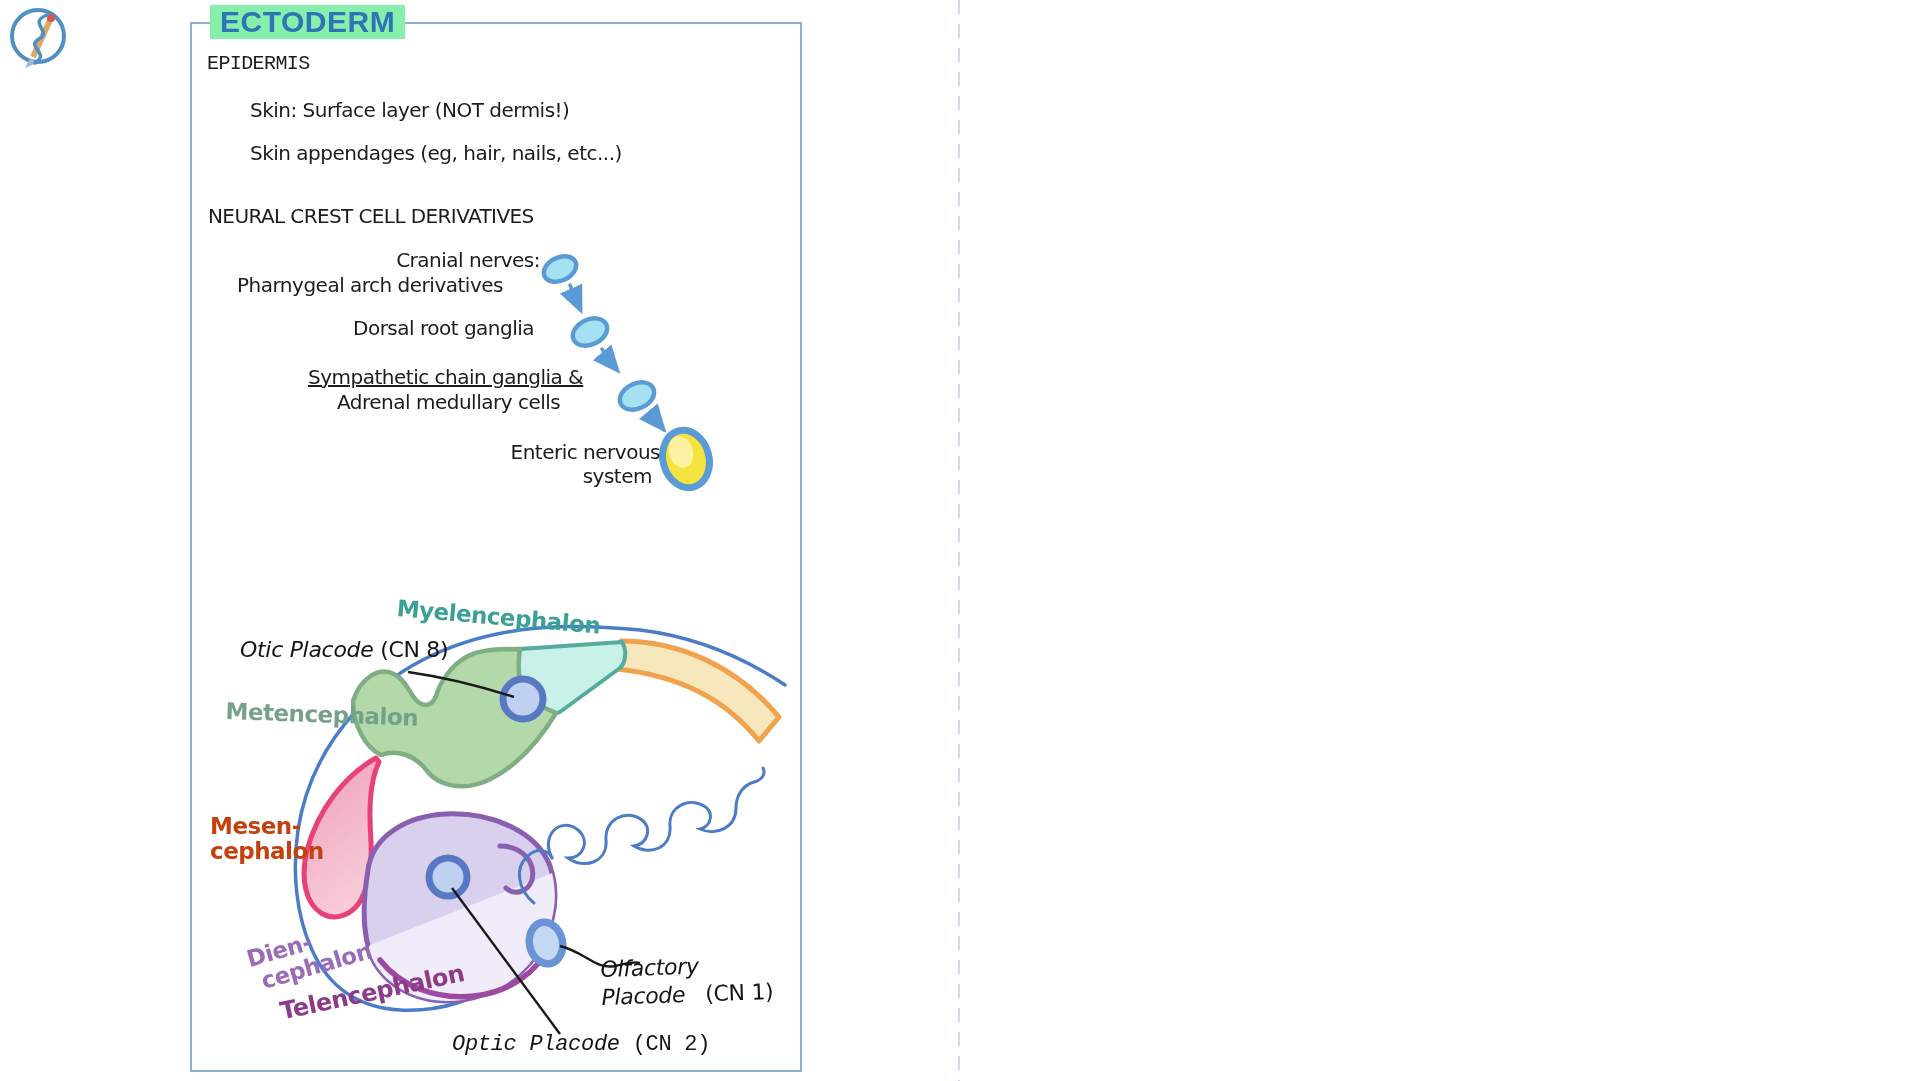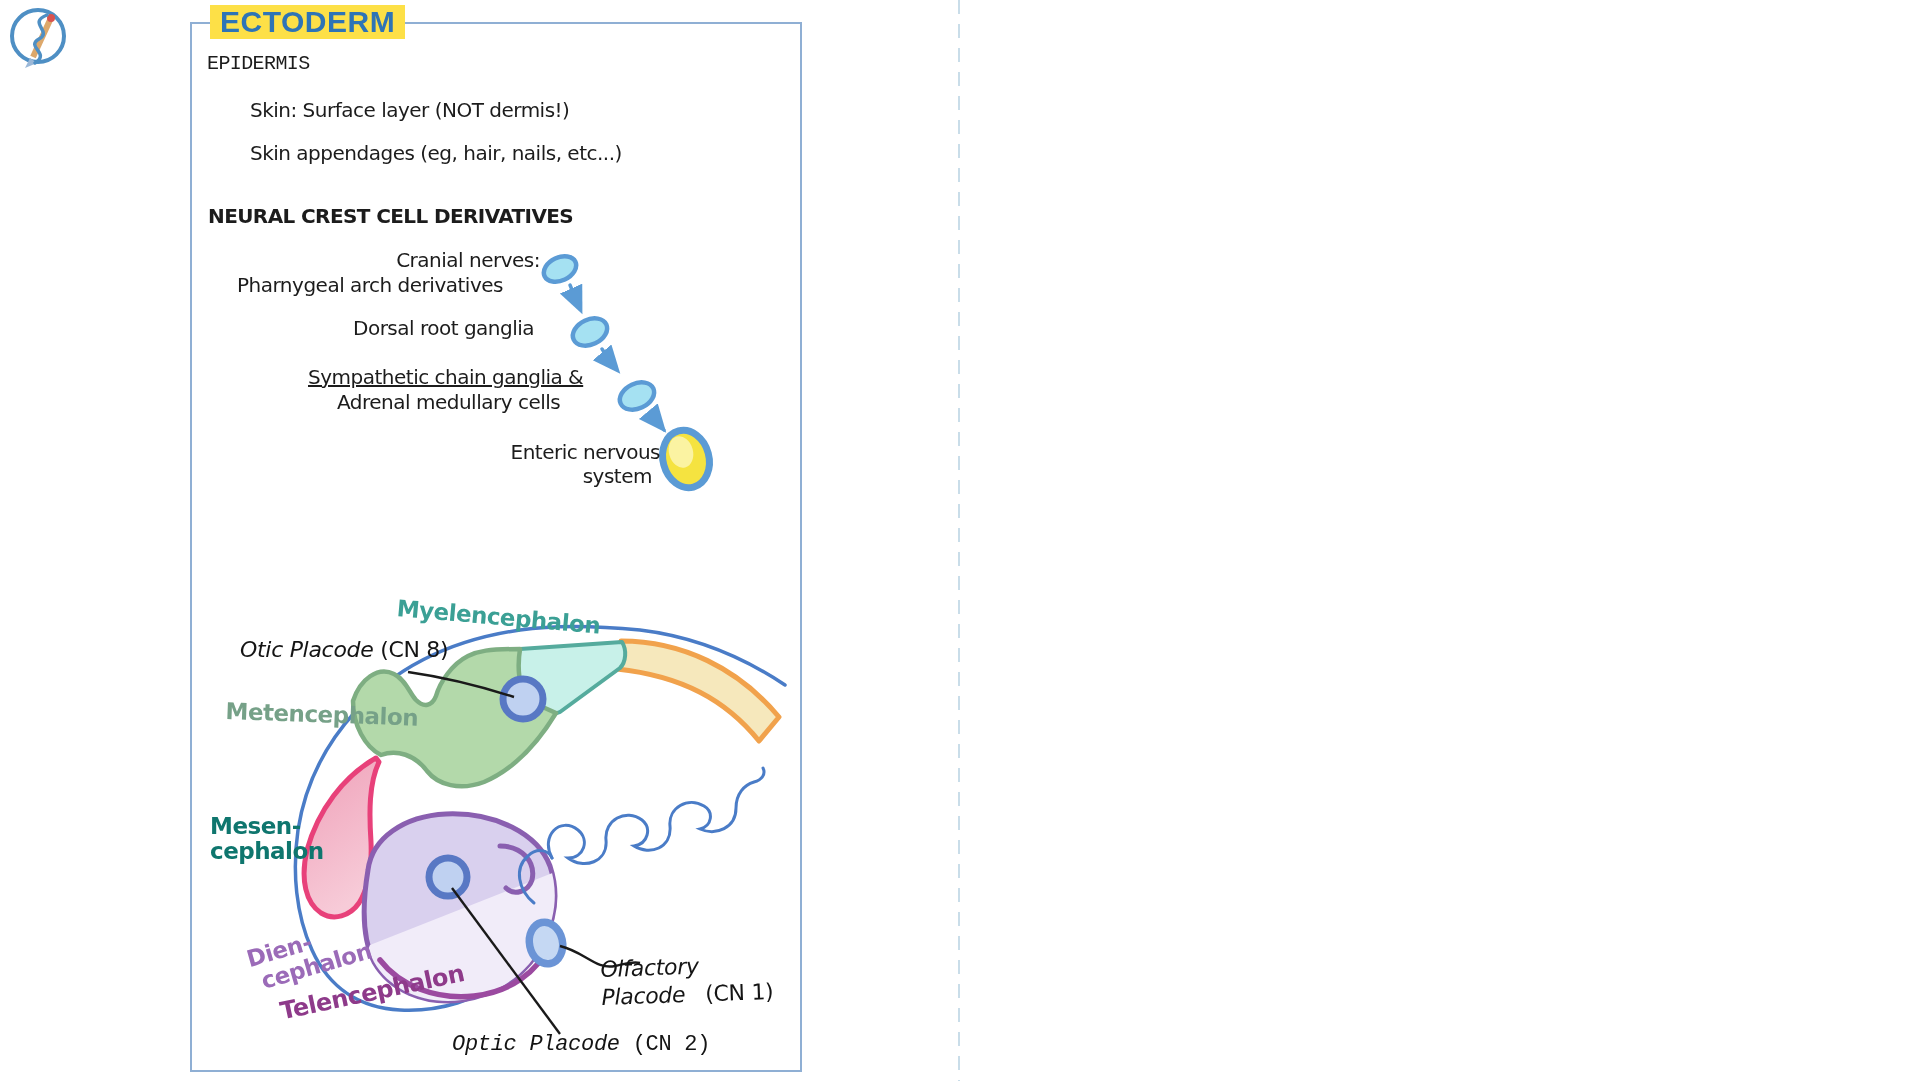--- a/index.html
+++ b/index.html
@@ -1,21 +1,21 @@
 <!DOCTYPE html>
 <html><head>
 <meta charset="utf-8">
 <style>
   html,body{margin:0;padding:0;background:#ffffff;width:1920px;height:1081px;overflow:hidden;
     font-family:"DejaVu Sans", sans-serif;}
   #stage{position:absolute;left:0;top:0;width:1920px;height:1081px;}
   #diagram-svg{position:absolute;left:0;top:0;}
   .panel{position:absolute;left:190px;top:22px;width:608px;height:1046px;
     border:2.5px solid #8FAFD4;background:transparent;}
-  .panel-title{position:absolute;left:210px;top:5px;background:#fde047;padding:0 10px;
+  .panel-title{position:absolute;left:210px;top:5px;background:#86efac;padding:0 10px;
     font-family:"Liberation Sans", sans-serif;font-weight:bold;font-size:30px;letter-spacing:.5px;}
   .txt{position:absolute;color:#1C1C1C;font-size:20px;letter-spacing:-0.5px;white-space:nowrap;}
   .heading{font-size:20px;letter-spacing:-0.6px;}
   .body-line{font-size:20px;}
   .ralign{text-align:right;}
   .dlabel{position:absolute;font-size:22px;font-weight:600;letter-spacing:-0.5px;white-space:nowrap;
     transform-origin:left top;line-height:25px;}
   .plabel{position:absolute;color:#141414;font-size:22px;letter-spacing:-0.3px;white-space:nowrap;
     transform-origin:left top;}
   .plabel .it{font-style:italic;}
@@ -94,40 +94,40 @@
     <path d="M 560,946 C 585,952 596,970 615,966 C 625,964 632,961 640,963" fill="none" stroke="#1A1A1A" stroke-width="2.4"></path>
   </svg>
 
   <div class="panel"></div>
   <div class="panel-title" style="color: rgb(46, 116, 182);">ECTODERM</div>
 
   <div class="txt heading" style="left:207px;top:52px;font-family:Liberation Mono, monospace;">EPIDERMIS</div>
   <div class="txt body-line" style="left:250px;top:98px;">Skin: Surface layer (NOT dermis!)</div>
   <div class="txt body-line" style="left:250px;top:141px;">Skin appendages (eg, hair, nails, etc...)</div>
 
-  <div class="txt heading" style="left:208px;top:204px;font-weight:bold;">NEURAL CREST CELL DERIVATIVES</div>
+  <div class="txt heading" style="left:208px;top:204px;">NEURAL CREST CELL DERIVATIVES</div>
   <div class="txt body-line ralign" style="left:240px;top:248px;width:300px;">Cranial nerves:</div>
   <div class="txt body-line" style="left:237px;top:273px;">Pharnygeal arch derivatives</div>
   <div class="txt body-line" style="left:353px;top:316px;">Dorsal root ganglia</div>
   <div class="txt body-line" style="left:308px;top:365px;text-decoration:underline;">Sympathetic chain ganglia &amp;</div>
   <div class="txt body-line" style="left:337px;top:390px;">Adrenal medullary cells</div>
   <div class="txt body-line ralign" style="left:460px;top:440px;width:200px;">Enteric nervous</div>
   <div class="txt body-line ralign" style="left:460px;top:464px;width:192px;">system</div>
 
 
   <div class="dlabel" style="left: 398px; top: 596px; transform: rotate(5deg); font-size: 23px; color: rgb(59, 160, 149);">Myelencephalon</div>
 
   <div class="plabel" style="left:240px;top:637px;">
     <span class="it">Otic Placode</span>
     <span>(CN 8)</span>
   </div>
 
   <div class="dlabel" style="left: 226px; top: 699px; transform: rotate(2deg); font-size: 23px; color: rgb(118, 161, 136);">Metencephalon</div>
 
-  <div class="dlabel" style="left: 210px; top: 814px; font-size: 23px; color: #0f766e;">
+  <div class="dlabel" style="left: 210px; top: 814px; font-size: 23px; color: #c2410c;">
     <div>Mesen-</div>
     <div>cephalon</div>
   </div>
 
   <div class="dlabel" style="left: 244px; top: 948px; transform: rotate(-16deg); font-size: 23px; color: rgb(155, 107, 184);">
     <div>Dien-</div>
     <div style="margin-left:8px;">cephalon</div>
   </div>
 
   <div class="dlabel" style="left: 278px; top: 1000px; transform: rotate(-12deg); font-size: 24px; color: rgb(142, 58, 138);">Telencephalon</div>

